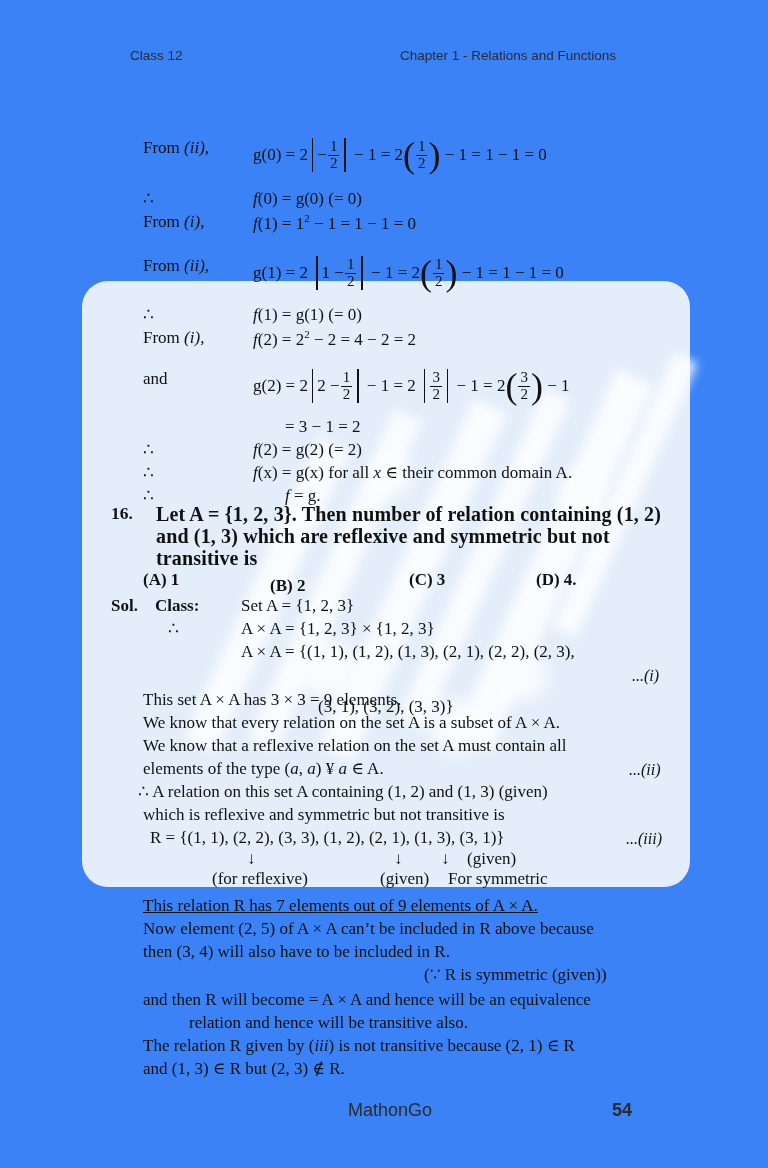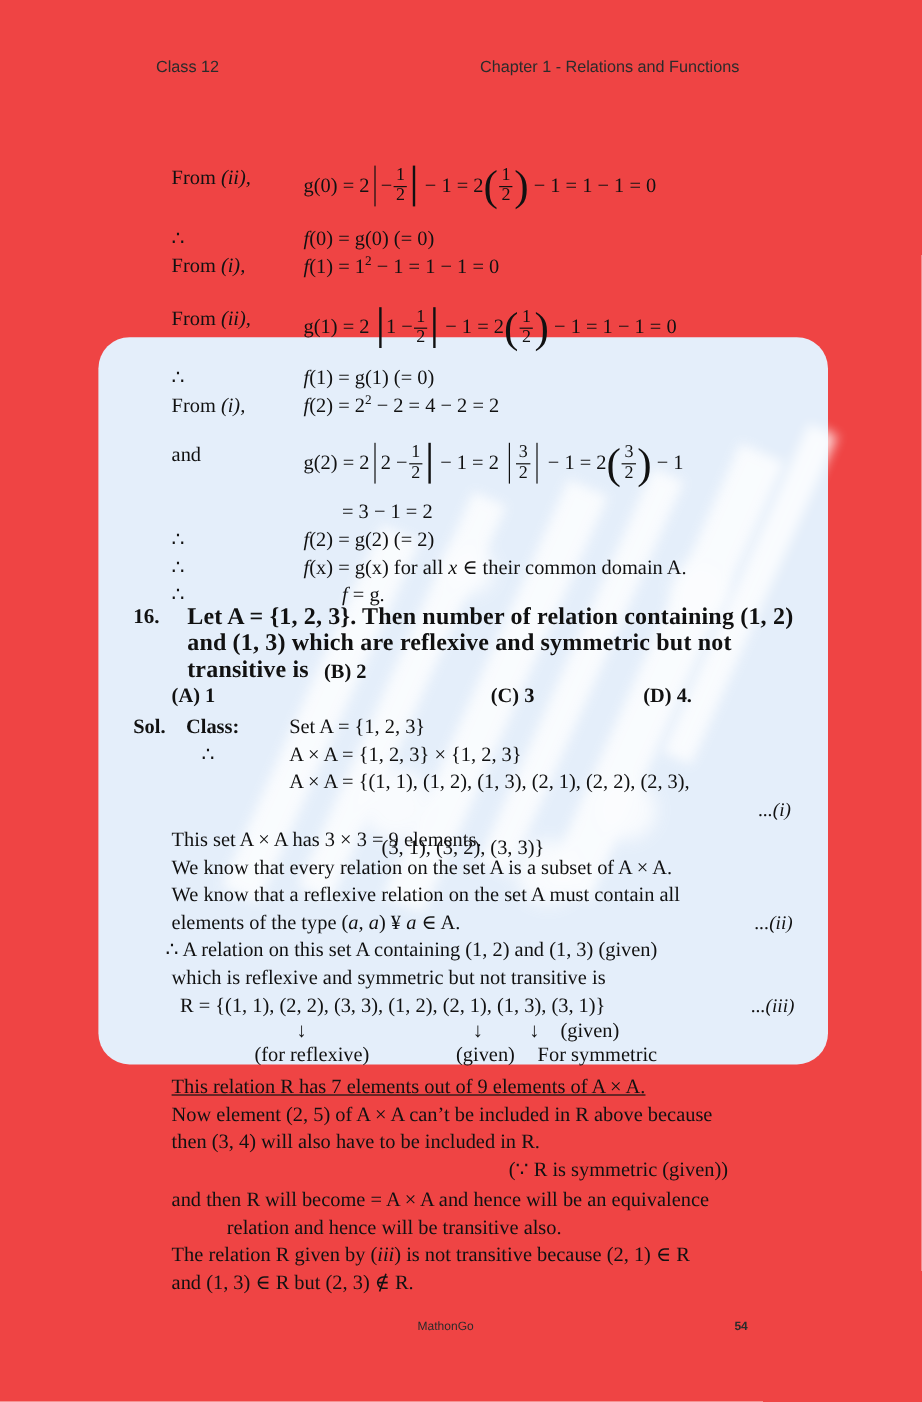--- a/index.html
+++ b/index.html
@@ -14,21 +14,21 @@
     color: #111111;
     overflow: hidden;
     position: relative;
   }
 
   
   .page {
     position: relative;
     width: 768px;
     height: 1168px;
-    background: #ef4444;
+    background: #3b82f6;
     overflow: hidden;
   }
 
   
   .watermark {
     position: absolute;
     inset: 0;
     pointer-events: none;
     z-index: 1;
     opacity: .85;
@@ -77,21 +77,21 @@
   .run-head .left  { position: absolute; left: 130px; top: 0; }
   .run-head .right { position: absolute; left: 400px; top: 0; }
 
   .run-foot {
     position: absolute;
     top: 1100px;
     left: 0;
     width: 768px;
     height: 20px;
     font-family: "Liberation Sans", sans-serif;
-    font-size: 10px;
+    font-size: 18px;
     color: #2b2b2b;
   }
   .run-foot .brand { position: absolute; left: 348px; top: 0; }
   .run-foot .pageno{ position: absolute; left: 612px; top: 0; font-weight: 600;}
 
   
   .row {
     position: absolute;
     left: 0;
     width: 768px;
@@ -282,21 +282,21 @@
 
     <div class="qnum" style="top:503px;">16.</div>
     <div class="qtxt" style="top:503px;">Let A = {1, 2, 3}. Then number of relation containing (1, 2)</div>
     <div class="qtxt" style="top:525px;">and (1, 3) which are reflexive and symmetric but not</div>
     <div class="qtxt" style="top:547px;">transitive is</div>
 
     <div class="opt" style="top:570px; left:143px;">
       <span>(A)</span>
       <span>1</span>
     </div>
-    <div class="opt" style="top:550px; left:270px;">
+    <div class="opt" style="top:576px; left:270px;">
       <span>(B)</span>
       <span>2</span>
     </div>
     <div class="opt" style="top:570px; left:409px;">
       <span>(C)</span>
       <span>3</span>
     </div>
     <div class="opt" style="top:570px; left:536px;">
       <span>(D)</span>
       <span>4.</span>

